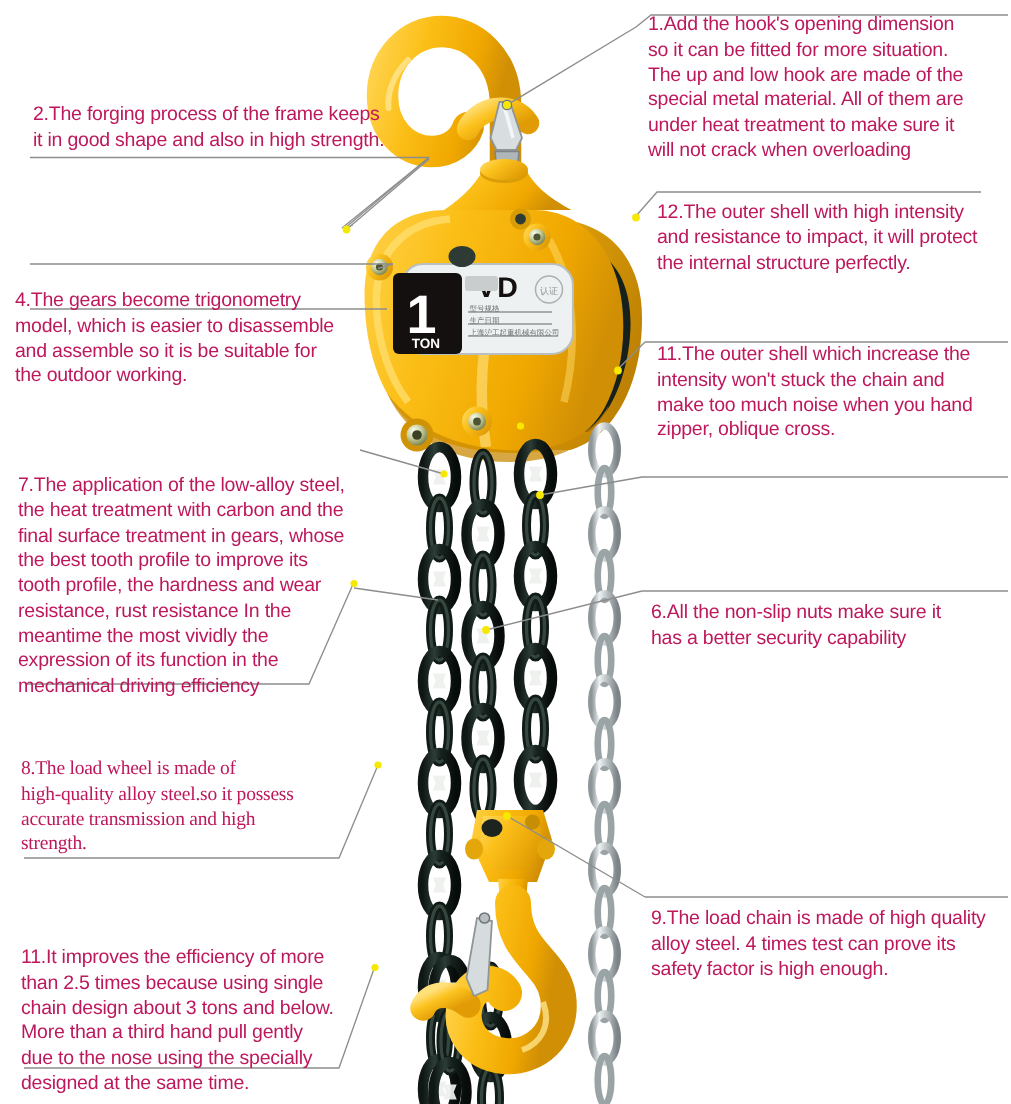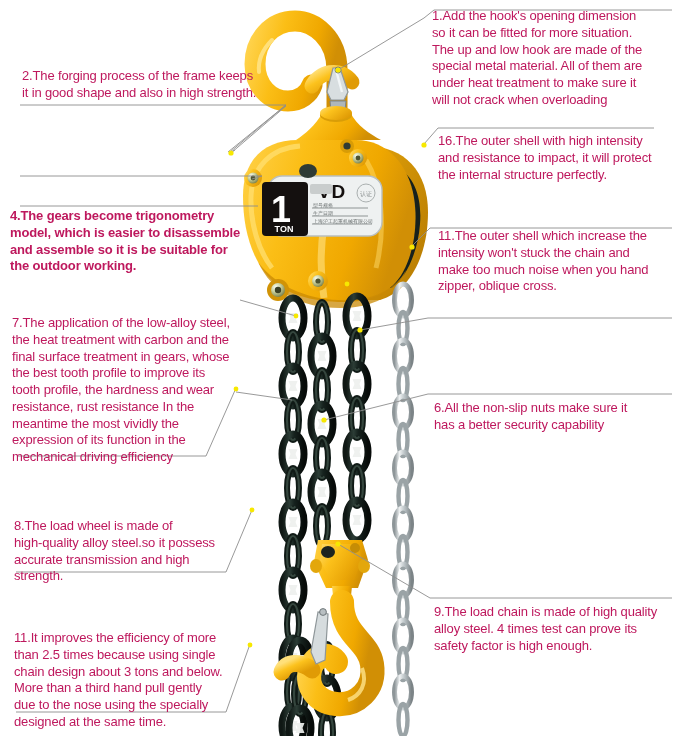--- a/index.html
+++ b/index.html
@@ -369,48 +369,48 @@
 so it can be fitted for more situation.
 The up and low hook are made of the
 special metal material. All of them are
 under heat treatment to make sure it
 will not crack when overloading</div>
 
   <div class="callout" style="left:22px;  top:68px; width:262px;">2.The forging process of the frame keeps
 it in good shape and also in high strength.</div>
 
 
-  <div class="callout" style="left:10px;  top:208px; width:250px;font-weight:bold;">4.The gears become trigonometry
+  <div class="callout" style="left:10px;  top:192px; width:250px;">4.The gears become trigonometry
 model, which is easier to disassemble
 and assemble so it is be suitable for
 the outdoor working.</div>
 
   <div class="callout" style="left:12px;  top:315px; width:230px;">7.The application of the low-alloy steel,
 the heat treatment with carbon and the
 final surface treatment in gears, whose
 the best tooth profile to improve its
 tooth profile, the hardness and  wear
 resistance, rust resistance In the
 meantime the most vividly the
 expression of its function in the
 mechanical driving efficiency</div>
 
-  <div class="callout" style="left:14px;  top:518px; width:230px;"> 8.The load wheel is made of
+  <div class="callout" style="left:14px;  top:504px; width:230px;font-family:Liberation Serif, serif;"> 8.The load wheel is made of
 high-quality alloy steel.so it possess
 accurate transmission and high
 strength.</div>
 
   <div class="callout" style="left:14px;  top:630px; width:228px;">11.It improves the efficiency of more
 than 2.5 times because using single
 chain design about 3 tons and below.
 More than a third hand pull gently
 due to the nose using the specially
 designed at the same time.</div>
 
-  <div class="callout" style="left:438px; top:133px; width:234px;">16.The outer shell with high intensity
+  <div class="callout" style="left:438px; top:133px; width:234px;">12.The outer shell with high intensity
 and resistance to impact, it will protect
 the internal structure perfectly.</div>
 
   <div class="callout" style="left:438px; top:228px; width:234px;">11.The outer shell which increase the
 intensity won't stuck the chain and
 make too much noise when you hand
 zipper, oblique cross.</div>
 
 
   <div class="callout" style="left:434px; top:400px; width:234px;">6.All the non-slip nuts make sure it

